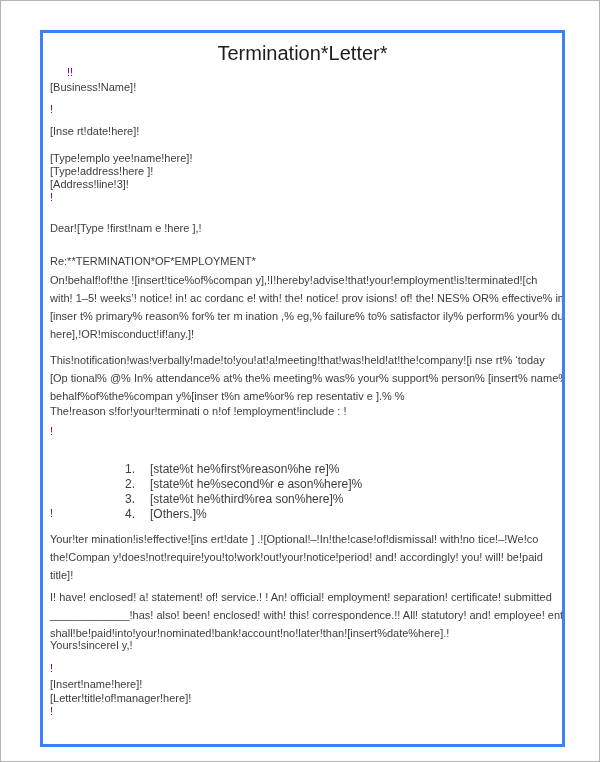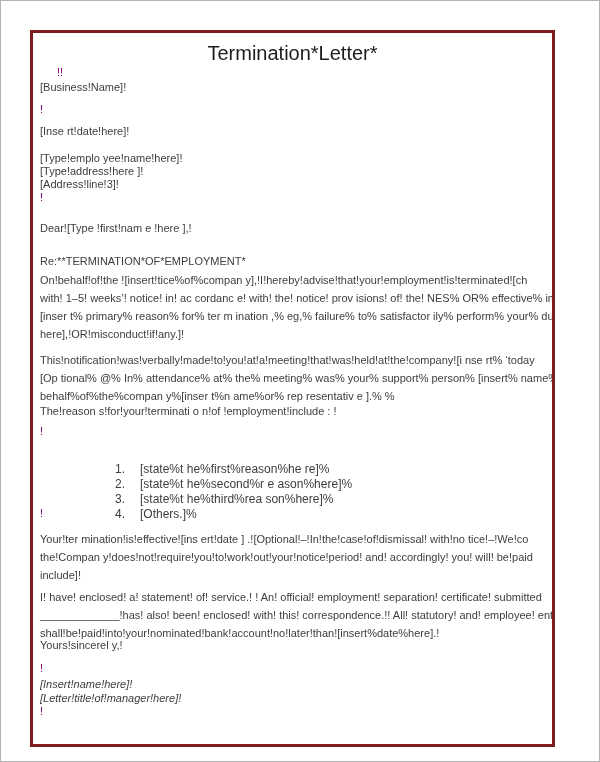--- a/index.html
+++ b/index.html
@@ -15,23 +15,23 @@
     overflow: hidden;
   }
   .canvas-frame {
     position: absolute;
     left: 0; top: 0;
     width: 598px; height: 760px;
     border: 1px solid #b3b3b3;
   }
   .page {
     position: absolute;
-    left: 30px; top: 30px;
+    left: 40px; top: 30px;
     width: 519px; height: 711px;
-    border: 3px solid #7f1d1d;
+    border: 3px solid #3b82f6;
     background: #ffffff;
     overflow: hidden;
   }
   .abs { position: absolute; left: 7px; right: 0; }
   .line {
     white-space: pre;
     font-size: 11px;
     color: #3d3d3d;
     overflow: visible;
   }
@@ -39,21 +39,21 @@
     position: absolute;
     top: 9px; left: 0; right: 0;
     text-align: center;
     font-size: 20px;
     line-height: 22px;
     color: #1c1c1c;
     white-space: pre;
   }
   .mark { color: #800080; }
   .lh13 .line { height: 13px; line-height: 13px; }
-  .lh14 .line { height: 14px; line-height: 14px; font-style: italic; }
+  .lh14 .line { height: 14px; line-height: 14px; }
   .lh18 .line { height: 18px; line-height: 18px; }
   .single { height: 13px; line-height: 13px; }
   .li { height: 15px; line-height: 15px; padding-left: 55px; white-space: pre; font-size: 12px; color: #3d3d3d; }
   .li .num { display: inline-block; width: 25px; }
 </style>
 </head>
 <body>
 
 <div class="canvas-frame"></div>
 
@@ -131,21 +131,21 @@
     </div>
   </div>
 
   <div class="abs" style="top:474px;">
     <div class="line mark single">!</div>
   </div>
 
   <div class="abs lh18" style="top:497px;">
     <div class="line">Your!ter mination!is!effective![ins ert!date ] .![Optional!–!In!the!case!of!dismissal! with!no tice!–!We!co</div>
     <div class="line">the!Compan y!does!not!require!you!to!work!out!your!notice!period! and! accordingly! you! will! be!paid</div>
-    <div class="line">include]!</div>
+    <div class="line">title]!</div>
   </div>
 
   <div class="abs lh18" style="top:555px;">
     <div class="line">I! have! enclosed! a! statement! of! service.! ! An! official! employment! separation! certificate! submitted</div>
     <div class="line">_____________!has! also! been! enclosed! with! this! correspondence.!! All! statutory! and! employee! entitle</div>
     <div class="line">shall!be!paid!into!your!nominated!bank!account!no!later!than![insert%date%here].!</div>
   </div>
 
   <div class="abs" style="top:606px;">
     <div class="line single">Yours!sincerel y,!</div>

